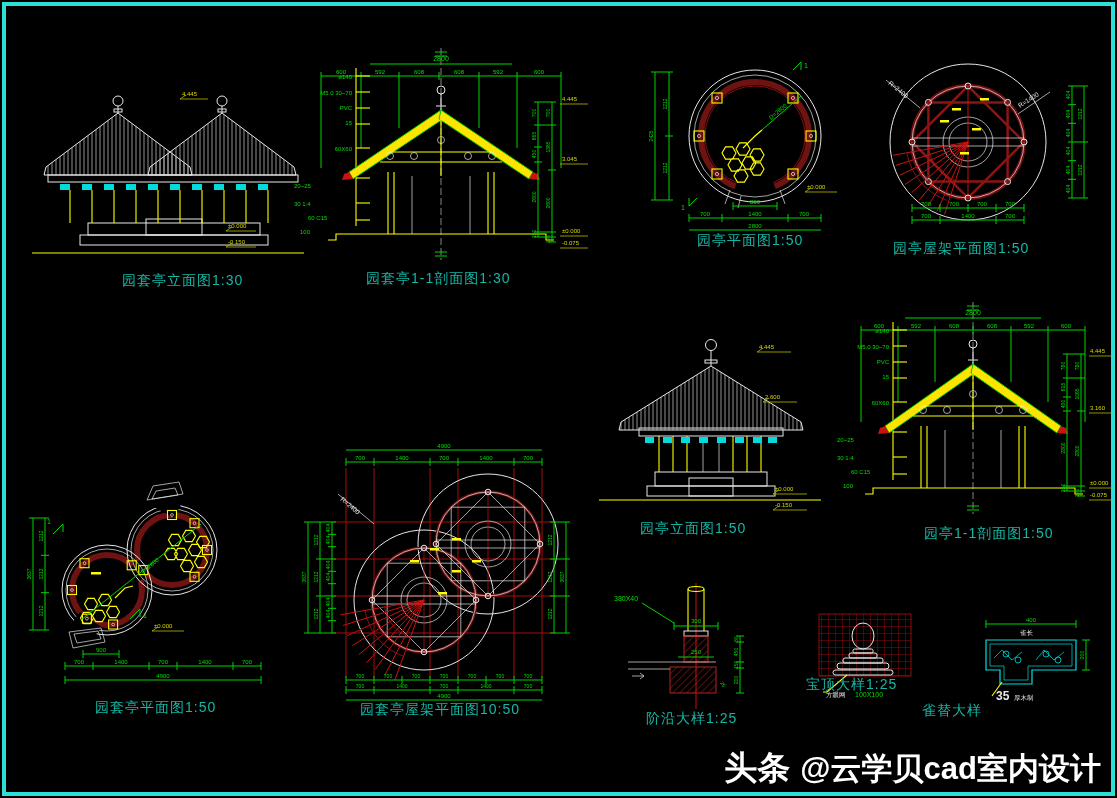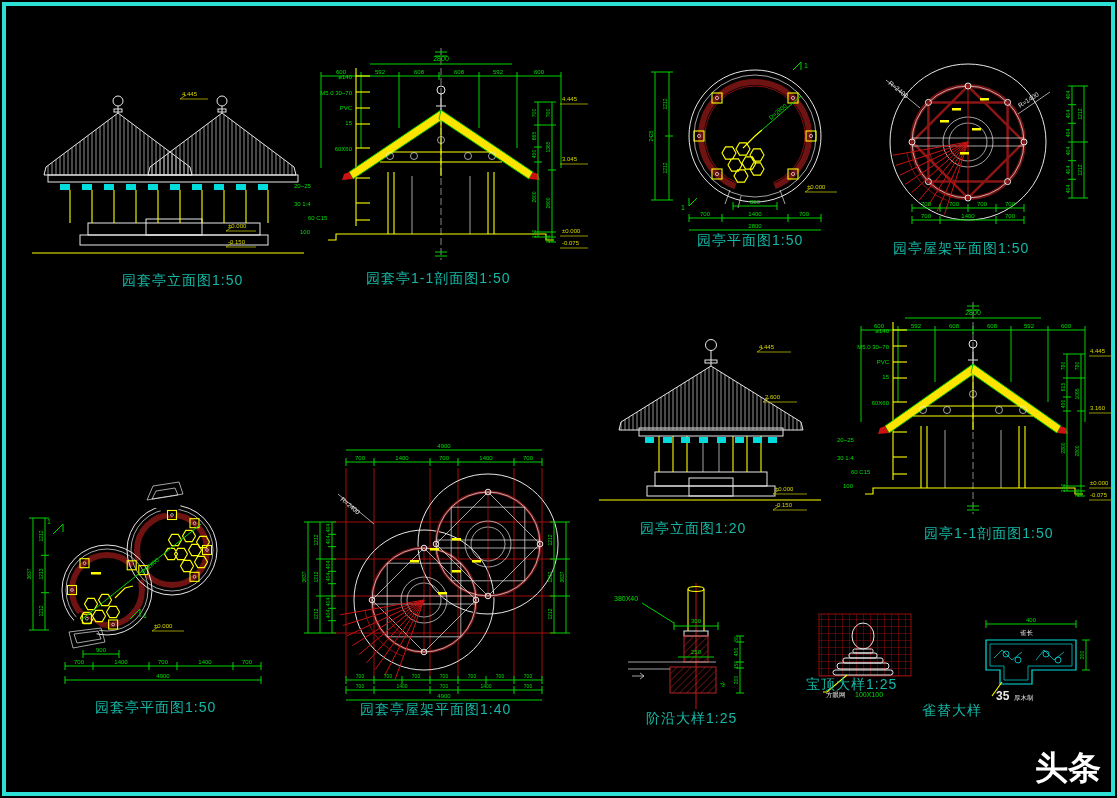--- a/index.html
+++ b/index.html
@@ -926,29 +926,30 @@
     <text transform="rotate(-90 128 39)" x="128" y="39" class="tg5" text-anchor="middle">200</text>
   </g>
   <g>
     <polyline points="46,66 36,80" class="ly"></polyline>
     <text x="40" y="84" fill="#e8e8e8" font-size="12" font-weight="bold">35</text>
     <text x="58" y="84" class="tw" font-size="7">厚木制</text>
   </g>
 </svg>
 </div>
 
-<div class="dtitle" style="left:122px;top:272px">园套亭立面图1:50</div>
-<div class="dtitle" style="left:366px;top:270px">园套亭1-1剖面图1:50</div>
+<div class="dtitle" style="left:122px;top:272px">园套亭立面图1:30</div>
+<div class="dtitle" style="left:366px;top:270px">园套亭1-1剖面图1:30</div>
 <div class="dtitle" style="left:697px;top:232px">园亭平面图1:50</div>
 <div class="dtitle" style="left:893px;top:240px">园亭屋架平面图1:50</div>
-<div class="dtitle" style="left:640px;top:520px">园亭立面图1:20</div>
+<div class="dtitle" style="left:640px;top:520px">园亭立面图1:50</div>
 <div class="dtitle" style="left:924px;top:525px">园亭1-1剖面图1:50</div>
 <div class="dtitle" style="left:95px;top:699px">园套亭平面图1:50</div>
-<div class="dtitle" style="left:360px;top:701px">园套亭屋架平面图1:40</div>
+<div class="dtitle" style="left:360px;top:701px">园套亭屋架平面图10:50</div>
 <div class="dtitle" style="left:646px;top:710px">阶沿大样1:25</div>
 <div class="dtitle" style="left:806px;top:676px">宝顶大样1:25</div>
 <div class="dtitle" style="left:922px;top:702px">雀替大样</div>
 
 <div id="watermark">
   <span class="brand">头条</span>
+  <span class="handle">@云学贝cad室内设计</span>
 </div>
 
 </div>
 
 </body></html>

